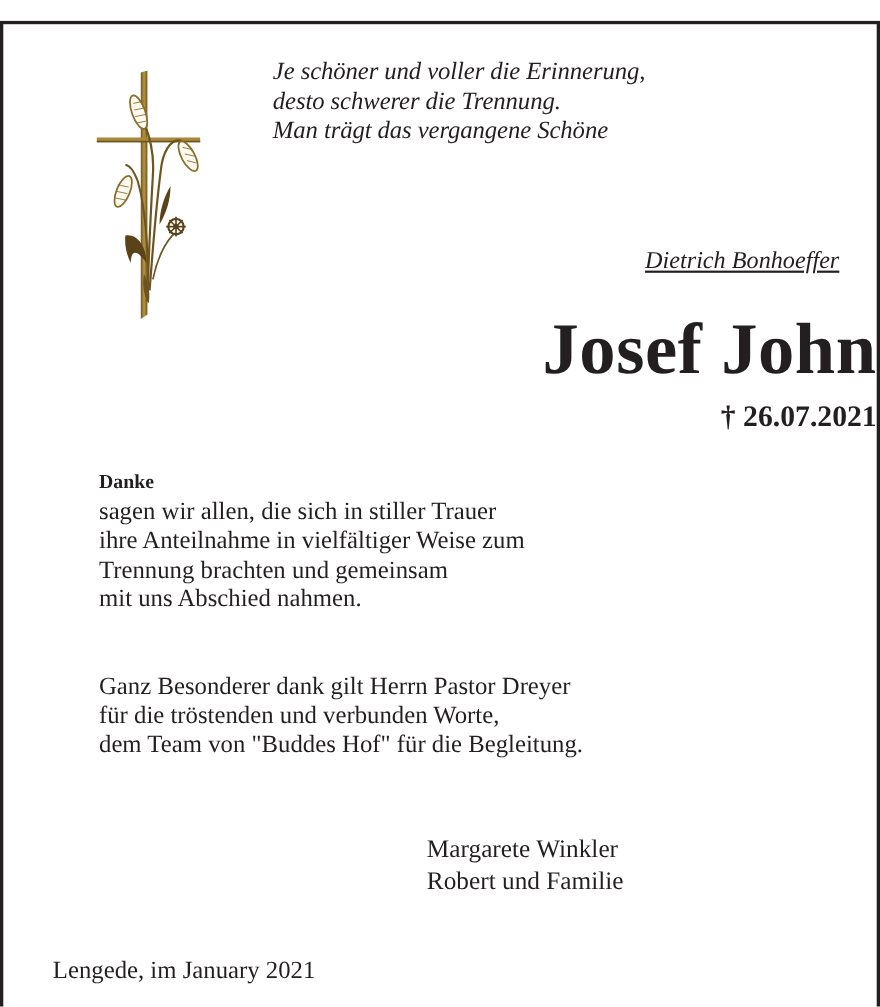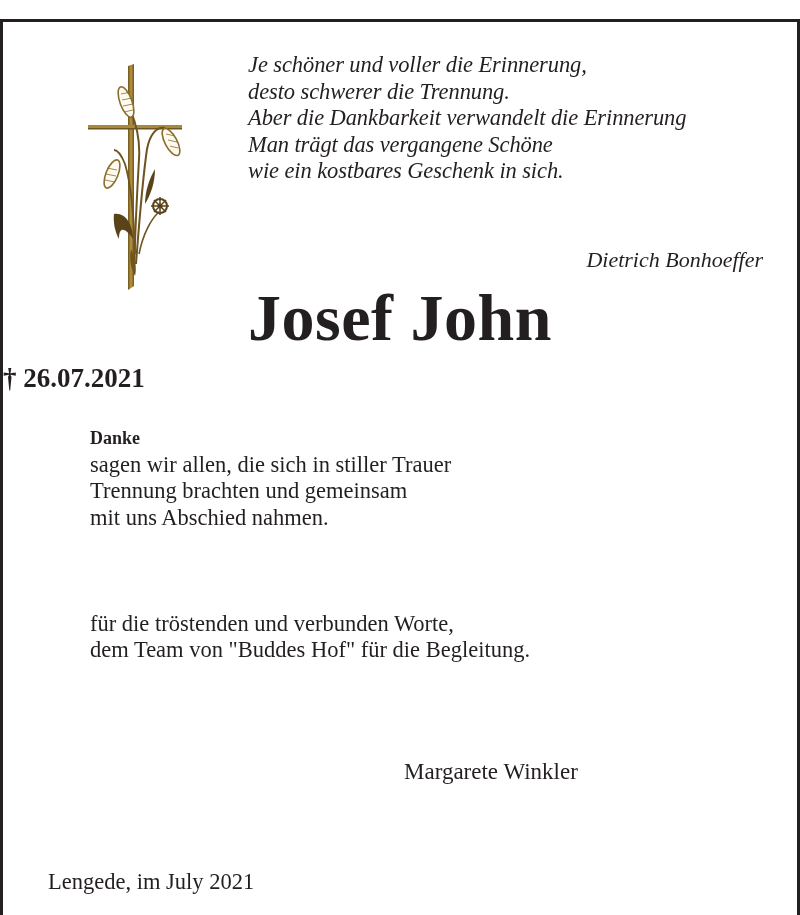--- a/index.html
+++ b/index.html
@@ -36,42 +36,43 @@
       top: 30px;
       font-style: italic;
       font-size: 22.5px;
       line-height: 26.5px;
       letter-spacing: -0.1px;
     }
     .quote .line { display: block; white-space: nowrap; }
     .quote-author {
       position: absolute;
       right: 34px;
-      top: 225px;
+      top: 202px;
       font-style: italic;
       font-size: 22px;
       white-space: nowrap;
+      text-decoration: underline;
     }
     .name {
       position: absolute;
       left: 0;
       width: 100%;
       top: 258px;
-      text-align: center;
+      text-align: right;
       font-weight: bold;
       font-size: 66px;
       line-height: 76px;
       letter-spacing: 0.5px;
     }
     .death-date {
       position: absolute;
       left: 0;
       width: 100%;
       top: 340px;
-      text-align: left;
+      text-align: right;
       font-weight: bold;
       font-size: 27px;
       line-height: 32px;
     }
     .thanks-block {
       position: absolute;
       left: 87px;
       top: 402px;
     }
     .thanks-heading {
@@ -85,21 +86,21 @@
       line-height: 26.3px;
     }
     .body-text .line { display: block; white-space: nowrap; }
     .special-thanks {
       position: absolute;
       left: 87px;
       top: 589px;
     }
     .signatories {
       position: absolute;
-      left: 401px;
+      left: 385px;
       top: 736px;
       font-size: 23px;
       line-height: 28.5px;
     }
     .signatories .line { display: block; white-space: nowrap; }
     .place-date {
       position: absolute;
       left: 45px;
       top: 847px;
       font-size: 22.5px;
@@ -157,39 +158,40 @@
       <line x1="73" y1="133" x2="73" y2="151"></line>
         <line x1="64" y1="142" x2="82" y2="142"></line>
       <line x1="67" y1="136" x2="79" y2="148"></line>
         <line x1="79" y1="136" x2="67" y2="148"></line>
     </g>
   </svg>
 
   <div class="quote">
     <span class="line">Je schöner und voller die Erinnerung,</span>
     <span class="line">desto schwerer die Trennung.</span>
-    <span class="line">Aber die Dankbarkeit verwandelt die Erinnerung</span>
     <span class="line">Man trägt das vergangene Schöne</span>
-    <span class="line">wie ein kostbares Geschenk in sich.</span>
   </div>
   <div class="quote-author">Dietrich Bonhoeffer</div>
 
   <div class="name">Josef John</div>
   <div class="death-date">† 26.07.2021</div>
 
   <div class="thanks-block body-text">
     <span class="thanks-heading">Danke</span>
     <span class="line">sagen wir allen, die sich in stiller Trauer</span>
+    <span class="line">ihre Anteilnahme in vielfältiger Weise zum</span>
     <span class="line">Trennung brachten und gemeinsam</span>
     <span class="line">mit uns Abschied nahmen.</span>
   </div>
 
   <div class="special-thanks body-text">
+    <span class="line">Ganz Besonderer dank gilt Herrn Pastor Dreyer</span>
     <span class="line">für die tröstenden und verbunden Worte,</span>
     <span class="line">dem Team von "Buddes Hof" für die Begleitung.</span>
   </div>
 
   <div class="signatories">
     <span class="line">Margarete Winkler</span>
+    <span class="line">Robert und Familie</span>
   </div>
 
-  <div class="place-date">Lengede, im July 2021</div>
+  <div class="place-date">Lengede, im January 2021</div>
 </div>
 
 </body></html>

